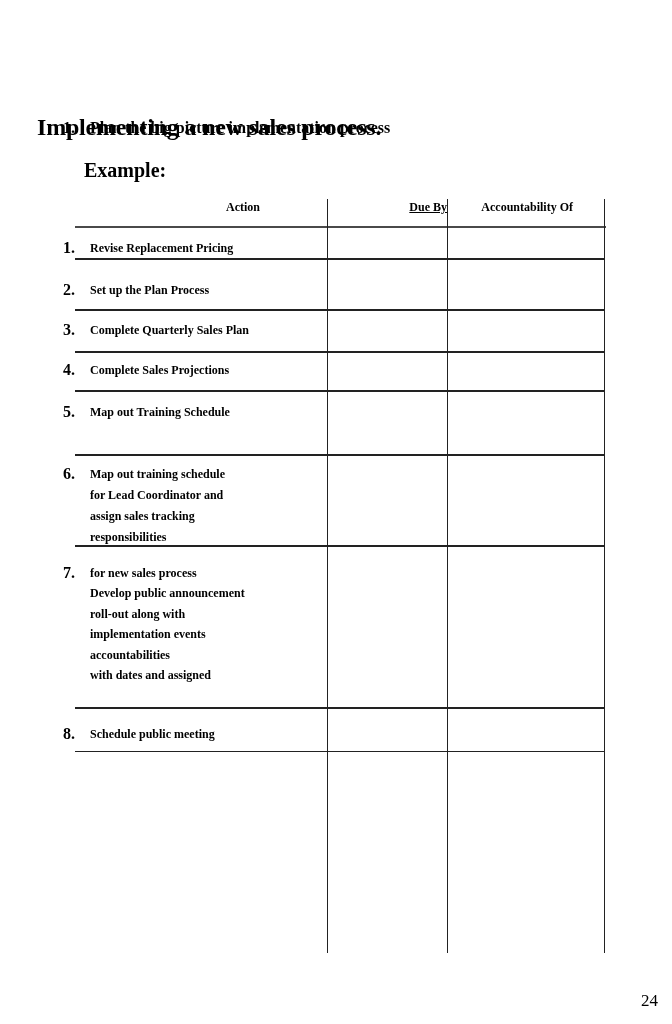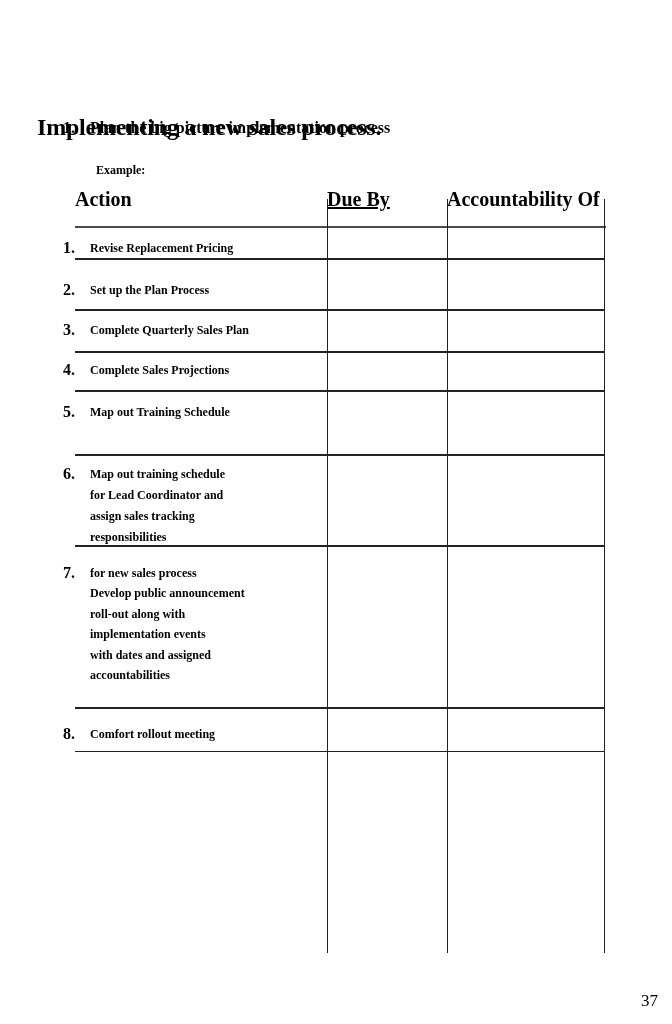--- a/index.html
+++ b/index.html
@@ -19,27 +19,27 @@
   }
   .intro-num{
     position:absolute;left:63px;top:117px;
     font-size:16px;font-weight:bold;line-height:21px;
   }
   .intro-text{
     position:absolute;left:90px;top:117px;
     font-size:16px;font-weight:bold;line-height:21px;white-space:nowrap;
   }
   .example{
-    position:absolute;left:96px;top:160px;
-    font-size:12px;font-weight:bold;line-height:21px;
+    position:absolute;left:84px;top:160px;
+    font-size:20px;font-weight:bold;line-height:21px;
   }
   .hdr{
-    position:absolute;top:189px;
-    font-size:20px;font-weight:bold;line-height:21px;
-    text-align:left;white-space:nowrap;
+    position:absolute;top:197px;
+    font-size:12px;font-weight:bold;line-height:21px;
+    text-align:right;white-space:nowrap;
   }
   .hdr-action{left:75px;width:185px;}
   .hdr-due{left:327px;width:120px;text-decoration:underline;}
   .hdr-acct{left:447px;width:126px;}
   .vline{
     position:absolute;top:199px;height:754px;width:1.4px;
     background:var(--line,#222);
   }
   .vline.v1{left:326.5px;}
   .vline.v2{left:446.5px;}
@@ -120,25 +120,25 @@
         <div>assign sales tracking</div>
         <div>responsibilities</div>
       </div>
       <div class="hline" style="top: 545px;"></div>
       <div class="rownum" style="top: 562.7px;">7.</div>
       <div class="rowtext" style="top: 562.7px;">
         <div>for new sales process</div>
         <div>Develop public announcement</div>
         <div>roll-out along with</div>
         <div>implementation events</div>
+        <div>accountabilities</div>
         <div>with dates and assigned</div>
-        <div>accountabilities</div>
       </div>
       <div class="hline" style="top: 707px;"></div>
       <div class="rownum" style="top: 724px;">8.</div>
       <div class="rowtext" style="top: 724px;">
-        <div>Comfort rollout meeting</div>
+        <div>Schedule public meeting</div>
       </div>
       <div class="hline" style="top: 750.5px;"></div>
     </div>
 
-  <div class="page-number">37</div>
+  <div class="page-number">24</div>
 </div>
 
 </body></html>

